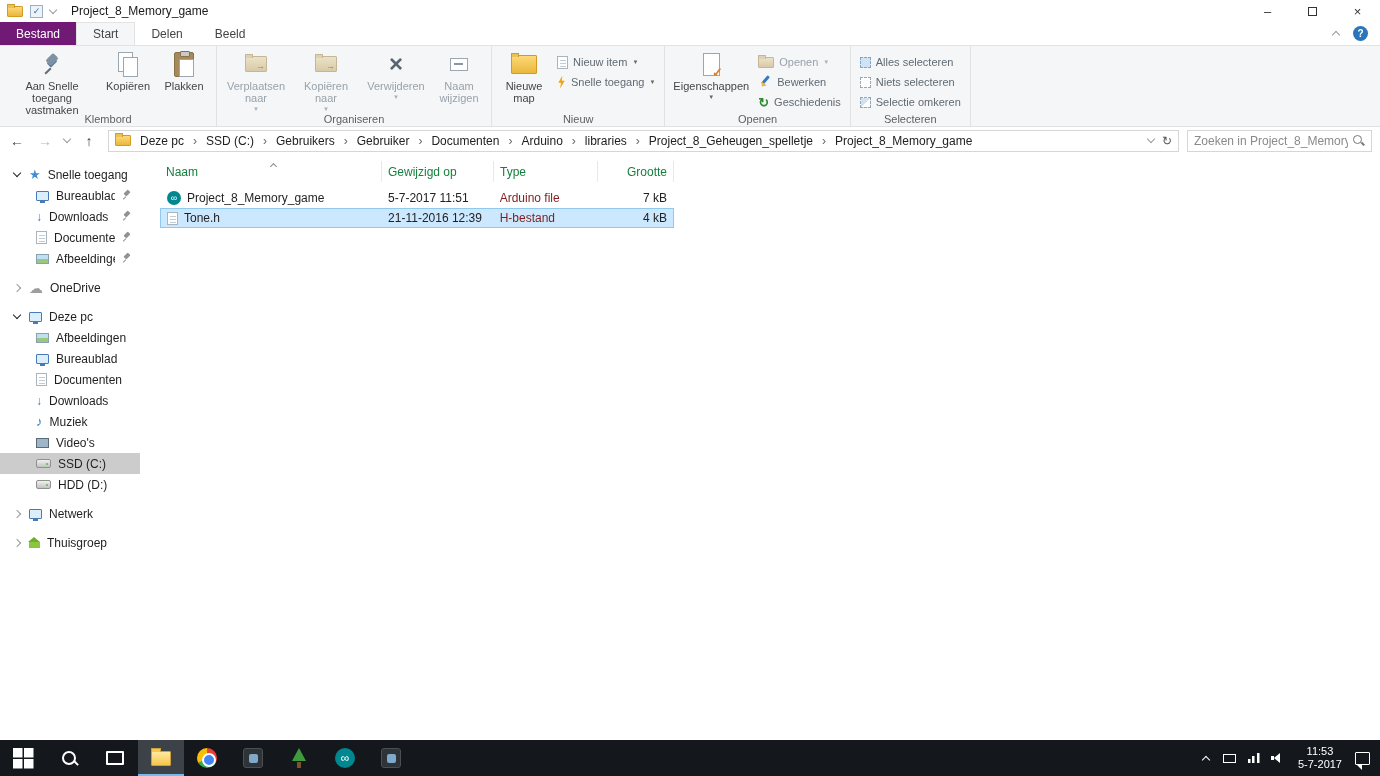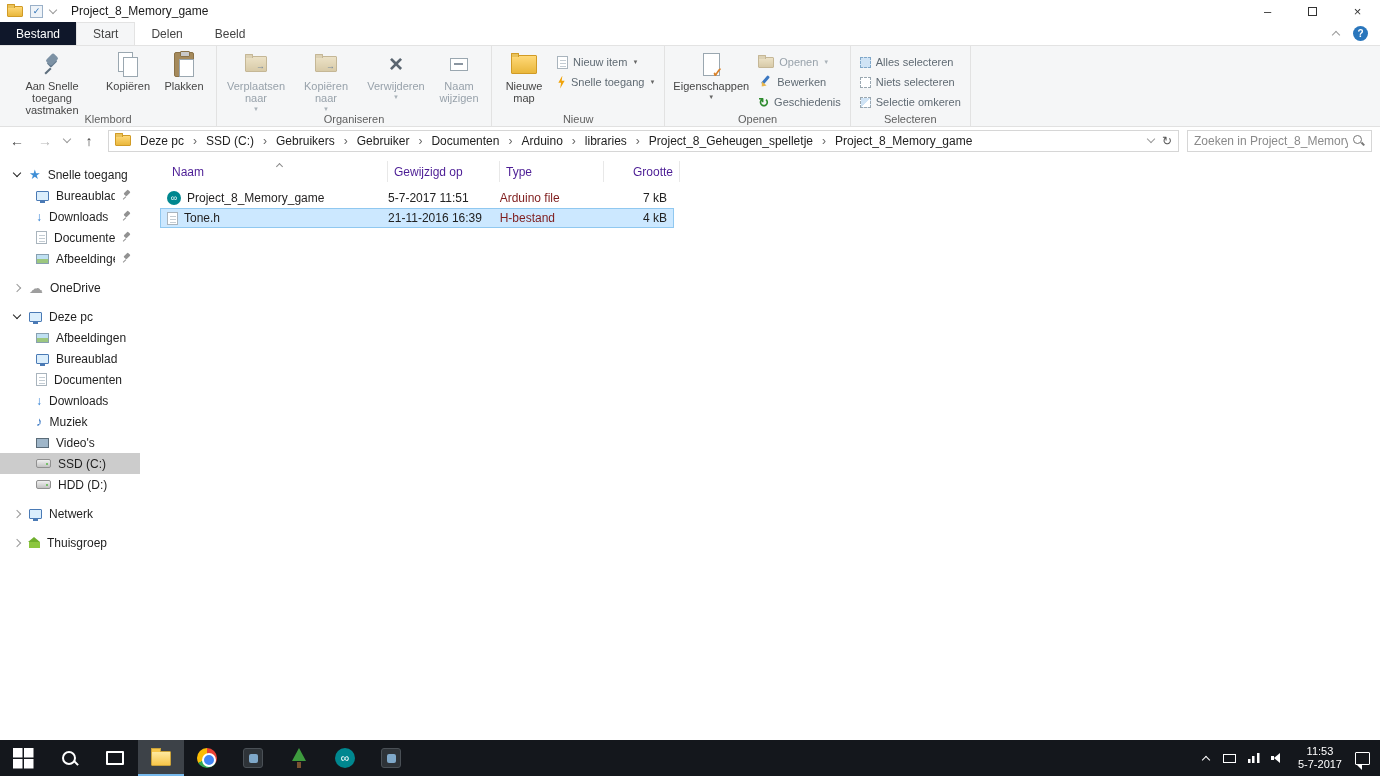--- a/index.html
+++ b/index.html
@@ -12,21 +12,21 @@
   .qat { display:flex; align-items:center; gap:7px; padding-left:7px; }
   .title-text { margin-left:8px; font-size:12px; color:#1a1a1a; }
   .win-controls { margin-left:auto; display:flex; height:100%; }
   .win-btn { width:45px; height:22px; display:flex; align-items:center; justify-content:center; color:#333; font-size:13px; }
   .maxbox { width:9px; height:9px; border:1px solid #333; display:inline-block; }
   .qat-check { width:13px; height:13px; background:#eef3f8; border:1px solid #9ab0c8; display:flex; align-items:center; justify-content:center; font-size:9px; color:#2b6fb5; }
 
   
   .ribbon-tabs { height:23px; display:flex; background:#fff; position:relative; z-index:2; }
   .tab { height:23px; display:flex; align-items:center; padding:0 16px; color:#444; }
-  .tab.file-tab { background:#0f172a; color:#fff; }
+  .tab.file-tab { background:#701a75; color:#fff; }
   .tab.selected { position:relative; top:1px; margin-top:-1px; background:#f5f6f7; border:1px solid #e3e3e3; border-bottom:none; }
   .tabbar-right { margin-left:auto; display:flex; align-items:center; gap:14px; padding-right:12px; }
   .help-circle { width:15px; height:15px; border-radius:50%; background:#2a76bc; color:#fff; font-size:10px; font-weight:bold; display:flex; align-items:center; justify-content:center; }
 
   
   .ribbon { height:82px; background:#f5f6f7; border-top:1px solid #e3e3e3; border-bottom:1px solid #e1e1e1; display:flex; }
   .rgroup { position:relative; padding:3px 4px 14px 4px; border-right:1px solid #e2e2e2; display:flex; align-items:flex-start; }
   .glabel { position:absolute; bottom:1px; left:0; right:0; text-align:center; font-size:11px; color:#5f5f5f; }
   .rbtn { display:flex; align-items:center; color:#454545; cursor:default; }
   .rbtn.big { flex-direction:column; justify-content:flex-start; padding:1px 4px; font-size:11px; line-height:12px; text-align:center; gap:2px; }
@@ -111,21 +111,21 @@
   .icon-pic { width:13px; height:10px; border:1px solid #88a0b0; background:linear-gradient(180deg,#bfe0f2 55%,#9cc77f 55%); flex-shrink:0; }
   .icon-video { position:relative; width:13px; height:10px; border:1px solid #5a6b78; background:#9fb6c9; flex-shrink:0; }
   .icon-dl { color:#2d7dd2; font-weight:bold; font-size:12px; line-height:12px; }
   .icon-music { color:#3b78c3; font-size:13px; line-height:13px; }
   .icon-home { position:relative; width:11px; height:6px; background:#8cc63f; margin-top:5px; flex-shrink:0; }
   .icon-home::before { content:""; position:absolute; left:-1px; top:-5px; border-left:6px solid transparent; border-right:6px solid transparent; border-bottom:5px solid #6fae2c; }
   .glyph-star { color:#3f8fd6; font-size:13px; line-height:13px; }
   .glyph-cloud { color:#9e9e9e; font-size:14px; line-height:14px; }
 
   .content { flex:1; position:relative; padding-top:7px; overflow:hidden; }
-  .list-headers { display:flex; height:21px; margin-left:26px; color:#4c1d95; align-items:center; }
+  .list-headers { display:flex; height:21px; margin-left:20px; color:#15803d; align-items:center; }
   .col-h { position:relative; height:100%; display:flex; align-items:center; padding:0 6px; border-right:1px solid #e8e8e8; }
   .col-h.c-name { width:222px; }
   .col-h.c-mod { width:112px;text-align:right; }
   .col-h.c-type { width:104px; }
   .col-h.c-size { width:76px; justify-content:flex-end; }
   .sort-chev { position:absolute; top:3px; left:50%; width:5px; height:5px; border-right:1px solid #8a8a8a; border-bottom:1px solid #8a8a8a; transform:rotate(-135deg); }
   .file-rows { margin-top:6px; }
   .file-row { display:flex; height:20px; align-items:center; margin-left:20px; width:514px; border:1px solid transparent; color:#211f1f; }
   .file-row.selected { background:#cce8ff; border-color:#90c8f0; }
   .cell { padding:0 6px; display:flex; align-items:center; gap:6px; overflow:hidden; white-space:nowrap; }
@@ -513,21 +513,21 @@
           </div>
           <div class="cell c-mod">5-7-2017 11:51</div>
           <div class="cell c-type">Arduino file</div>
           <div class="cell c-size">7 kB</div>
         </div>
         <div class="file-row selected">
           <div class="cell c-name">
             <span class="icon-page"></span>
             <span>Tone.h</span>
           </div>
-          <div class="cell c-mod">21-11-2016 16:39</div>
+          <div class="cell c-mod">21-11-2016 12:39</div>
           <div class="cell c-type">H-bestand</div>
           <div class="cell c-size">4 kB</div>
         </div>
       </div>
     </div>
   </div>
 
 </div>
 
 <div class="taskbar">

